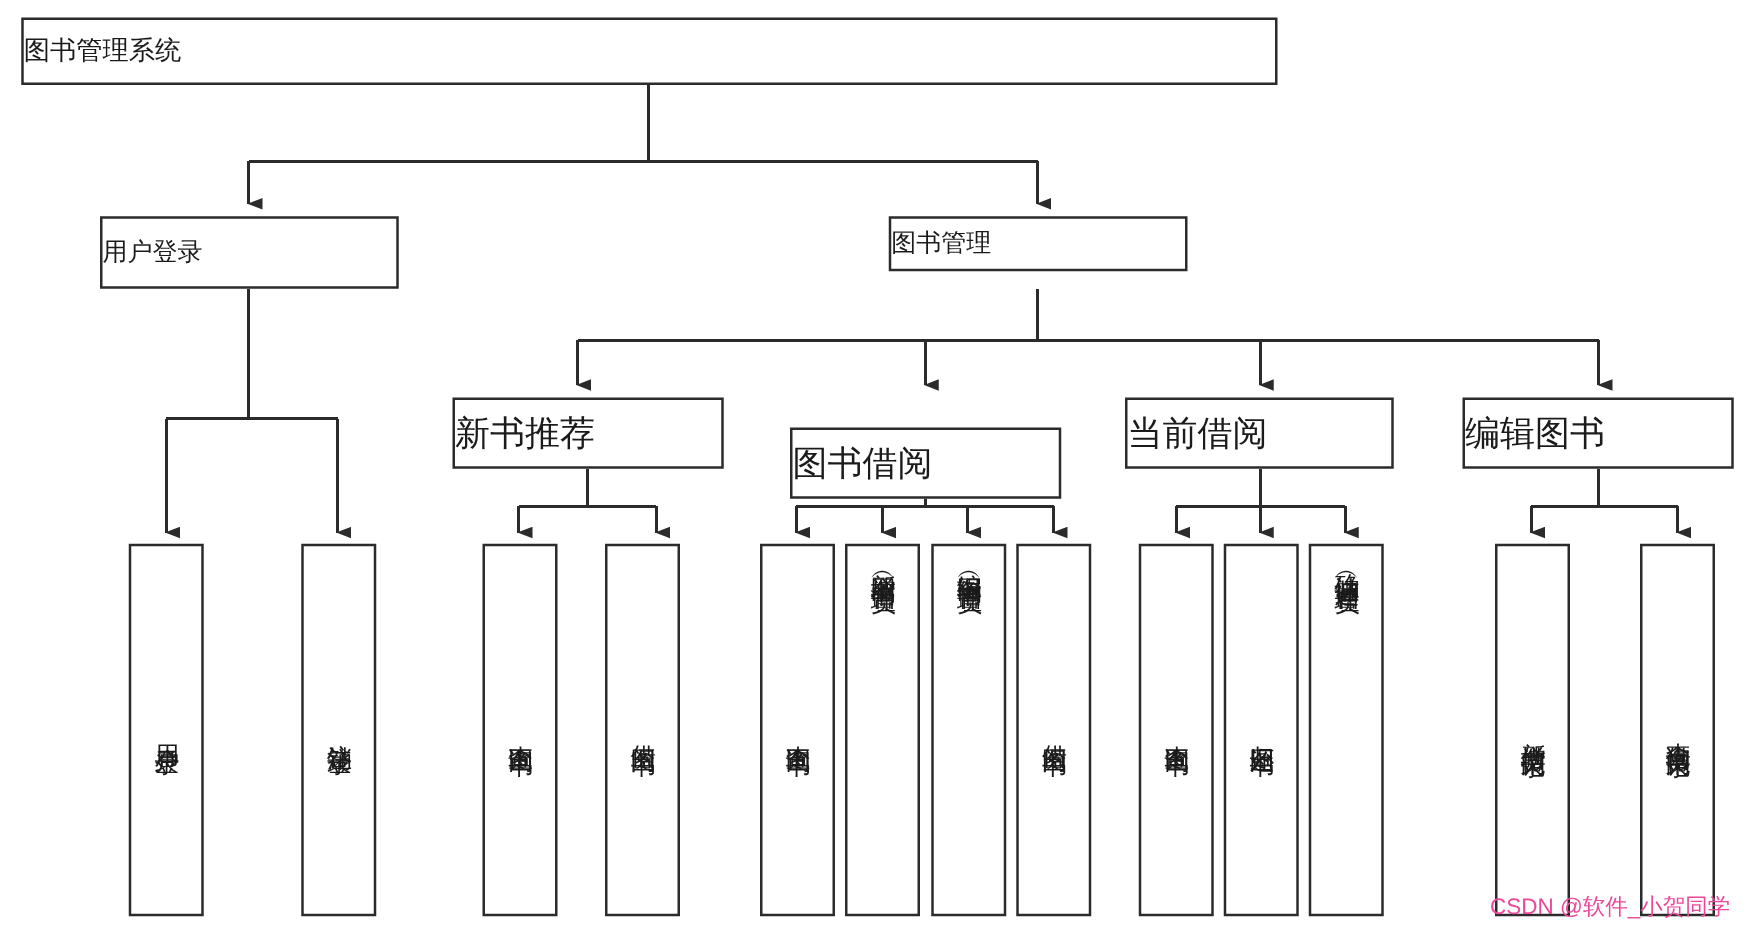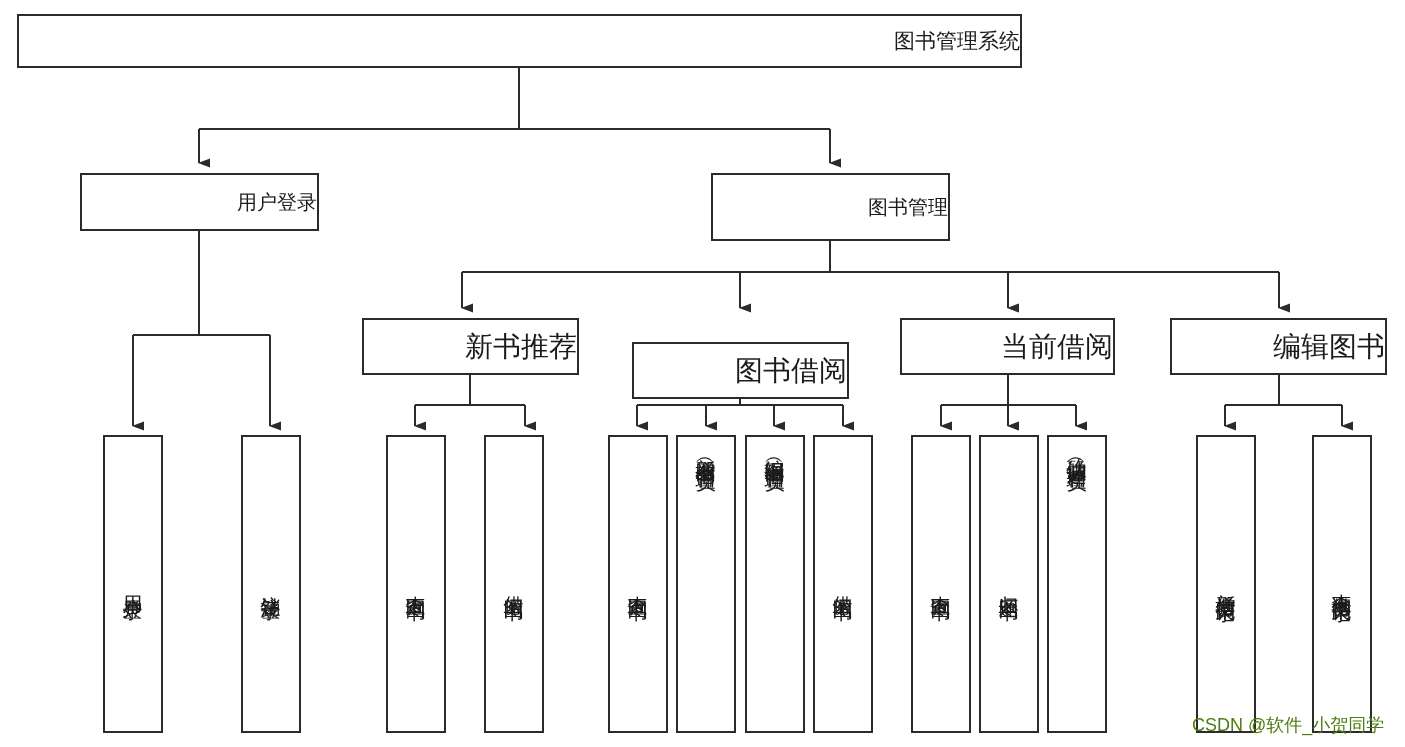--- a/index.html
+++ b/index.html
@@ -26,21 +26,21 @@
     width: 1405px;
     height: 747px;
   }
   .node-box {
     position: absolute;
     box-sizing: border-box;
     border: 2px solid #2b2b2b;
     background: #ffffff;
     display: flex;
     align-items: center;
-    justify-content: flex-end;
+    justify-content: flex-start;
     overflow: hidden;
   }
   .node-label {
     color: #1b1b1b;
     line-height: 1.12;
     text-align: center;
     white-space: nowrap;
     user-select: none;
   }
   .node-root .node-label { font-size: 21px; }
@@ -57,21 +57,21 @@
     text-orientation: upright;
     letter-spacing: 2px;
     line-height: 1;
   }
   .node-leaf.center-text {
     align-items: center;
     padding-top: 0;
   }
   .watermark {
     position: absolute;
-    color: #4d7c0f;
+    color: #ec4899;
     font-size: 18px;
     white-space: nowrap;
     user-select: none;
   }
 </style>
 </head>
 <body>
 
 <div id="diagram-root">
 
@@ -131,21 +131,21 @@
   </svg>
 
   <div class="node-box node-root" style="left:17px; top:14px; width:1005px; height:54px;">
     <span class="node-label">图书管理系统</span>
   </div>
 
   <div class="node-box node-l1" style="left:80px; top:173px; width:239px; height:58px;">
     <span class="node-label">用户登录</span>
   </div>
 
-  <div class="node-box node-l1" style="left:711px; top:173px; width:239px; height:68px;padding-left:44px;">
+  <div class="node-box node-l1" style="left:711px; top:173px; width:239px; height:44px;">
     <span class="node-label">图书管理</span>
   </div>
 
   <div class="node-box node-l2" style="left:362px; top:318px; width:217px; height:57px;">
     <span class="node-label">新书推荐</span>
   </div>
 
   <div class="node-box node-l2" style="left:632px; top:318px; width:217px; height:57px;margin-top:24px;">
     <span class="node-label">图书借阅</span>
   </div>

